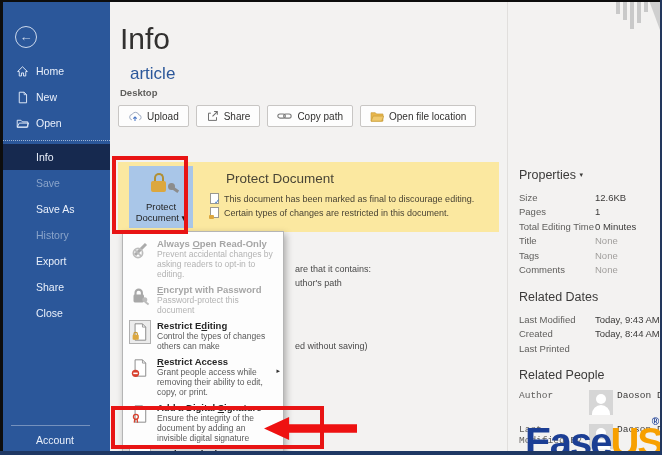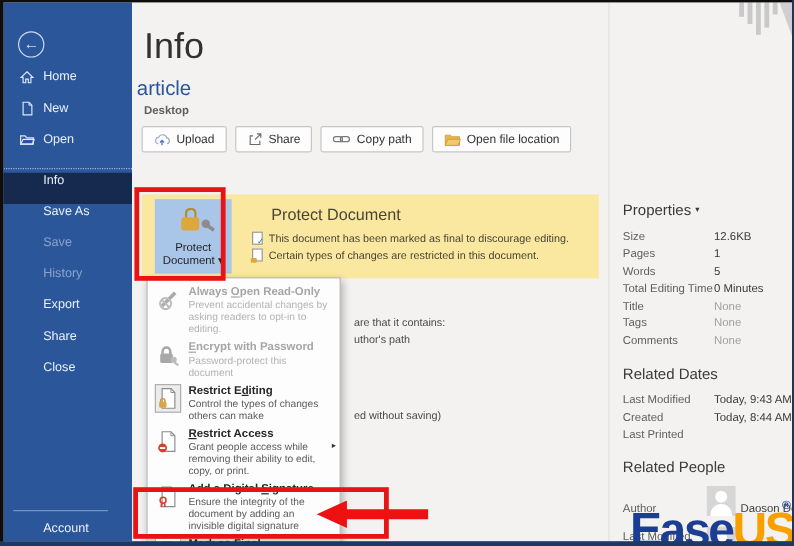--- a/index.html
+++ b/index.html
@@ -10,35 +10,35 @@
   .edge{position:absolute;z-index:70;background:#0d0d0d;}
   .edge.top{left:0;top:0;right:0;height:2px;}
   .edge.left{left:0;top:0;bottom:0;width:3px;}
   .edge.right{right:0;top:0;bottom:0;width:2px;background:#22365c;}
   .edge.bottom{left:0;bottom:0;right:0;height:4px;background:#1f3864;}
 
   
   .sidebar{position:absolute;left:3px;top:2px;bottom:4px;width:107px;background:#2b579a;z-index:5;}
   .back-btn{margin:24px 0 10px 12px;width:22px;height:22px;border:1.6px solid #cdd9ec;border-radius:50%;
     color:#cdd9ec;font-size:13px;line-height:19px;text-align:center;cursor:pointer;}
-  .side-item{height:26px;display:flex;align-items:flex-start;gap:7px;padding-left:13px;
+  .side-item{height:26px;display:flex;align-items:center;gap:7px;padding-left:13px;
     font-size:10.5px;color:#eaf0fb;cursor:pointer;}
   .side-item .sicon{width:13px;height:13px;flex:none;display:inline-flex;}
   .side-item.noicon{padding-left:33px;}
   .side-item.disabled{color:#8aa4ca;cursor:default;}
   .side-item.selected{background:#16294f;}
   .side-sep-dotted{border-top:1px dotted rgba(255,255,255,.55);margin:4px 0 3px 0;}
   .account-row{position:absolute;left:0;right:12px;bottom:5px;}
   .account-sep{border-top:1px solid rgba(255,255,255,.35);margin:0 8px 8px 8px;}
   .account-label{padding-left:33px;font-size:10.5px;color:#eaf0fb;cursor:pointer;}
 
   
   .main{position:absolute;left:110px;top:2px;bottom:4px;width:397px;}
   .page-title{margin:20px 0 0 10px;font-size:30px;font-weight:300;color:#323130;}
-  .doc-name{margin:8px 0 0 4px;font-size:17px;color:#2b579a;}
+  .doc-name{margin:8px 0 0 20px;font-size:17px;color:#2b579a;}
   .doc-loc{margin:3px 0 0 10px;font-size:9.5px;font-weight:bold;color:#5f5e5c;}
   .toolbar{margin:7px 0 0 8px;display:flex;gap:7px;}
   .tb-btn{height:22px;display:inline-flex;align-items:center;gap:5px;padding:0 9px;background:#fdfdfd;
     border:1px solid #c8c6c4;border-radius:2px;font-size:10px;color:#323130;cursor:pointer;}
   .tb-btn svg{flex:none;}
 
   
   .banner{position:absolute;left:8px;top:160px;width:381px;height:70px;background:#fbe8a0;}
   .banner-title{position:absolute;left:108px;top:9px;font-size:13.5px;color:#494536;}
   .banner-line{position:absolute;left:92px;display:flex;align-items:center;gap:5px;font-size:9px;color:#4a4434;}
@@ -80,21 +80,21 @@
   .rp-heading{font-size:12.5px;color:#3b3a39;margin:0;}
   .rp-caret{font-size:7px;color:#3b3a39;vertical-align:2px;}
   .rp-h1{margin-top:166px;}
   .prop-row{display:flex;align-items:center;height:14.5px;font-size:9.5px;}
   .prop-label{width:76px;color:#5f5e5c;flex:none;}
   .prop-value{color:#3b3a39;white-space:nowrap;}
   .prop-value.muted{color:#a19f9d;}
   .rows{margin-top:8px;}
   .rp-h2{margin-top:13px;}
   .rp-h3{margin-top:12px;}
-  .people-row{display:flex;align-items:flex-end;font-size:9.5px;margin-top:8px;height:26px;}
+  .people-row{display:flex;align-items:flex-start;font-size:9.5px;margin-top:8px;height:26px;font-family:Liberation Mono, monospace;}
   .people-label{width:70px;color:#5f5e5c;flex:none;}
   .avatar{width:24px;height:25px;background:#d6d6d6;flex:none;position:relative;margin-right:4px;}
   .avatar::before{content:"";position:absolute;left:7px;top:4px;width:10px;height:10px;border-radius:50%;background:#fff;}
   .avatar::after{content:"";position:absolute;left:3px;top:15px;width:18px;height:10px;border-radius:9px 9px 0 0;background:#fff;}
   .people-name{color:#3b3a39;white-space:nowrap;}
 
   
   .tr-bars{position:absolute;right:14px;top:2px;z-index:8;display:flex;align-items:flex-start;gap:3px;}
   .tr-bars .bar{width:4px;background:#c9c9c9;}
   .tr-tri{position:absolute;right:2px;top:2px;width:16px;height:28px;background:#cfcfcf;
@@ -152,25 +152,25 @@
           </svg>
       </span>
       <span>Open</span>
     </div>
 
     <div class="side-sep-dotted"></div>
 
     <div class="side-item noicon selected">
       <span>Info</span>
     </div>
+    <div class="side-item noicon disabled">
+      <span>Save</span>
+    </div>
     <div class="side-item noicon">
       <span>Save As</span>
-    </div>
-    <div class="side-item noicon disabled">
-      <span>Save</span>
     </div>
     <div class="side-item noicon disabled">
       <span>History</span>
     </div>
     <div class="side-item noicon">
       <span>Export</span>
     </div>
     <div class="side-item noicon">
       <span>Share</span>
     </div>
@@ -360,24 +360,20 @@
     <div class="rows">
       <div class="prop-row">
           <span class="prop-label">Size</span>
           <span class="prop-value">12.6KB</span>
         </div>
       <div class="prop-row">
           <span class="prop-label">Pages</span>
           <span class="prop-value">1</span>
         </div>
       <div class="prop-row">
-          <span class="prop-label">Words</span>
-          <span class="prop-value">5</span>
-        </div>
-      <div class="prop-row">
           <span class="prop-label">Total Editing Time</span>
           <span class="prop-value">0 Minutes</span>
         </div>
       <div class="prop-row">
           <span class="prop-label">Title</span>
           <span class="prop-value muted">None</span>
         </div>
       <div class="prop-row">
           <span class="prop-label">Tags</span>
           <span class="prop-value muted">None</span>

